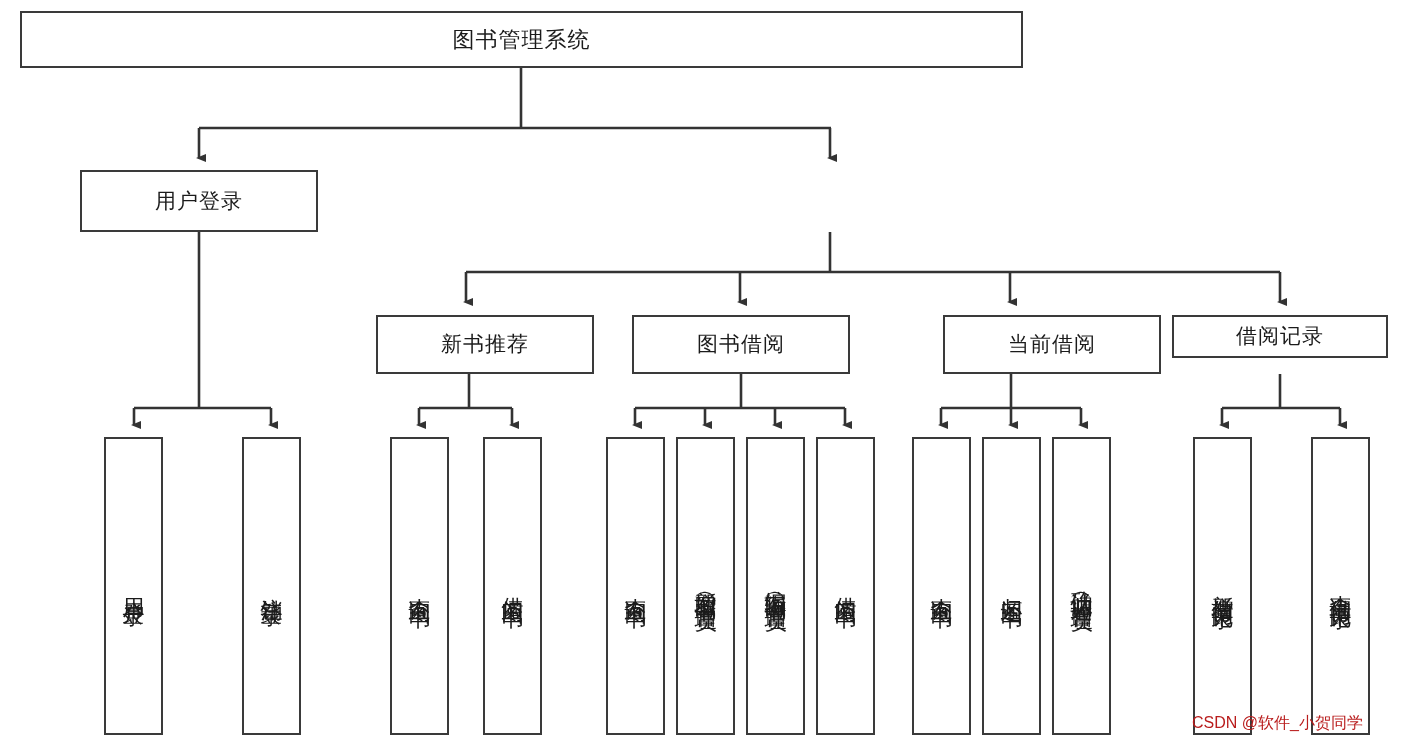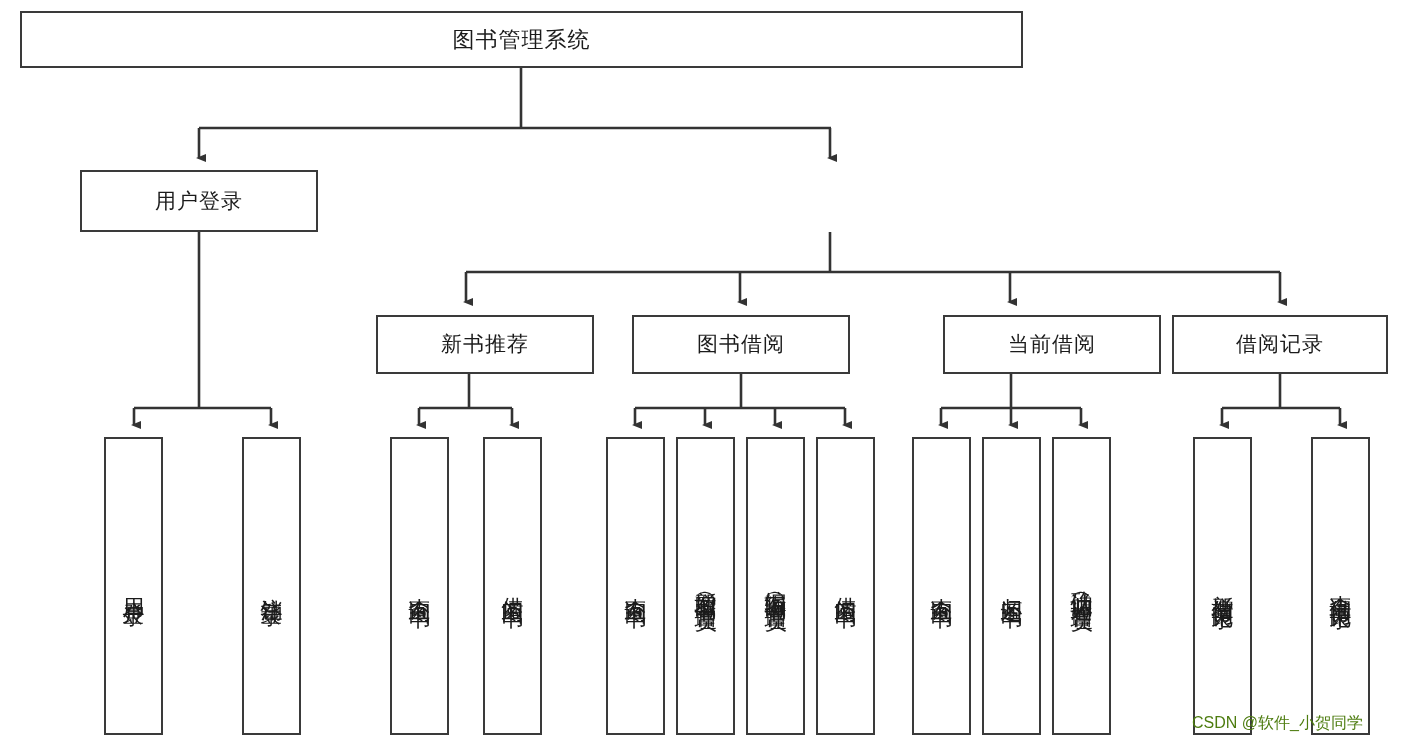--- a/index.html
+++ b/index.html
@@ -42,21 +42,21 @@
     font-size:22px;
     letter-spacing:3px;
     line-height:1;
     max-height:280px;
   }
 
   .watermark{
     position:absolute;
     left:1192px;top:713px;
     font-size:16px;
-    color:#4d7c0f;
+    color:#b91c1c;
     white-space:nowrap;
     pointer-events:none;
   }
 </style>
 </head>
 <body>
 
 <div id="canvas">
 
   <svg id="wires" viewBox="0 0 1405 747">
@@ -119,21 +119,21 @@
 
   <div class="node h-node" style="left:360px;top:315px;width:218px;height:59px;margin-left:16px;">
     <span class="lbl">新书推荐</span>
   </div>
   <div class="node h-node" style="left:632px;top:315px;width:218px;height:59px;">
     <span class="lbl">图书借阅</span>
   </div>
   <div class="node h-node" style="left:902px;top:315px;width:218px;height:59px;margin-left:41px;">
     <span class="lbl">当前借阅</span>
   </div>
-  <div class="node h-node" style="left:1172px;top:315px;width:216px;height:59px;">
+  <div class="node h-node" style="left:1172px;top:315px;width:216px;height:43px;">
     <span class="lbl">借阅记录</span>
   </div>
 
   <div class="node leaf" style="left:104px;top:437px;width:59px;height:298px;">
     <span class="lbl">用户登录</span>
   </div>
   <div class="node leaf" style="left:242px;top:437px;width:59px;height:298px;">
     <span class="lbl">注销登录</span>
   </div>
 

